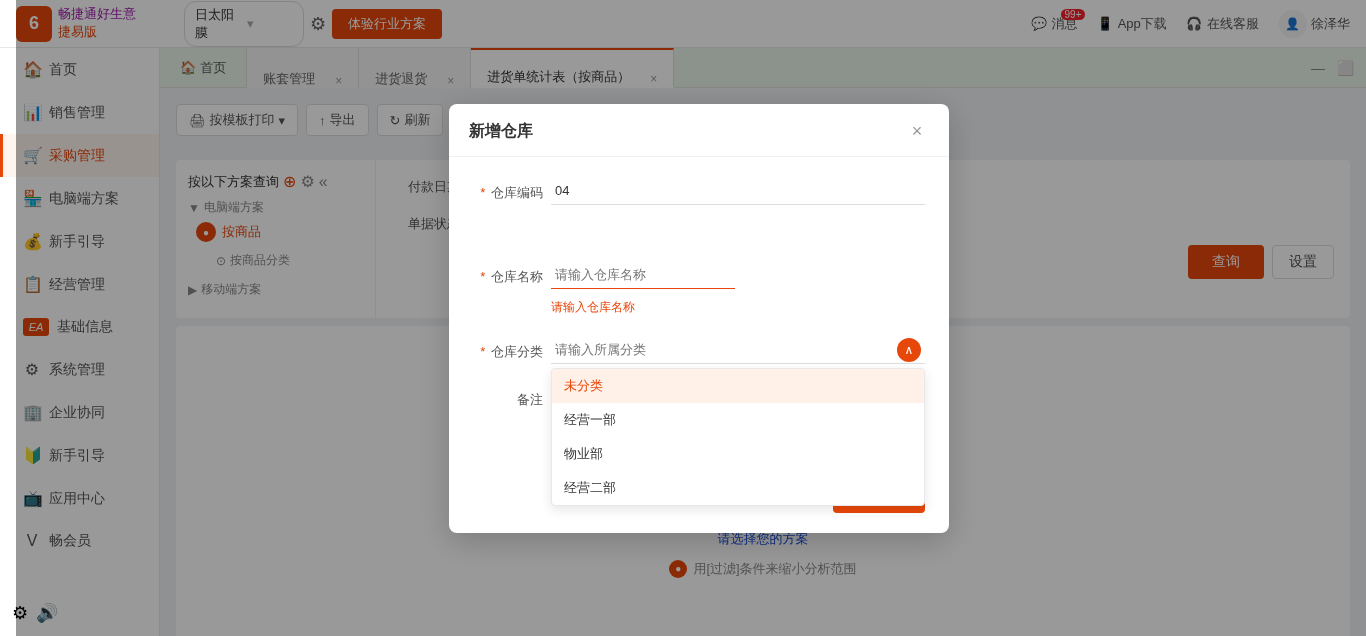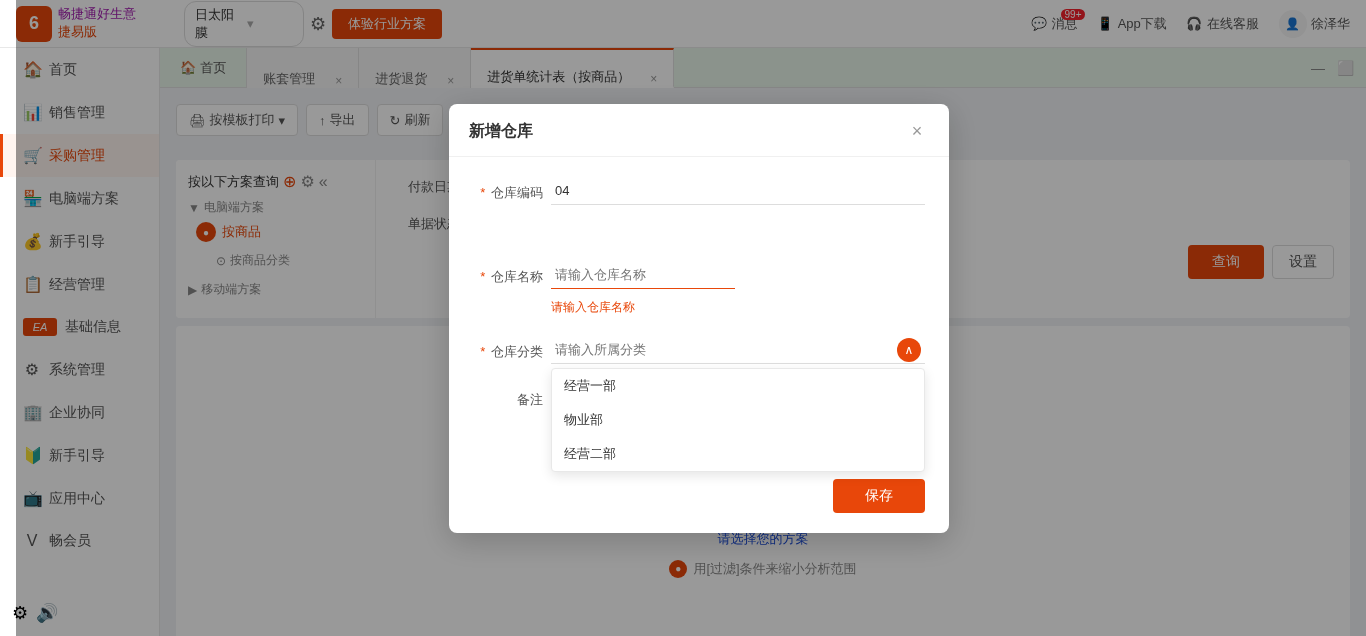--- a/index.html
+++ b/index.html
@@ -566,21 +566,21 @@
     </div>
     <div class="sidebar-item">
       <span class="sidebar-icon">💰</span>
       <span>新手引导</span>
     </div>
     <div class="sidebar-item">
       <span class="sidebar-icon">📋</span>
       <span>经营管理</span>
     </div>
     <div class="sidebar-item">
-      <span class="sidebar-icon" style="background:#e8470a;color:white;border-radius:3px;width:34px;height:18px;display:inline-flex;align-items:center;justify-content:center;font-size:11px;font-style:italic;">EA</span>
+      <span class="sidebar-icon" style="background:#e8470a;color:white;border-radius:3px;width:26px;height:18px;display:inline-flex;align-items:center;justify-content:center;font-size:11px;font-style:italic;">EA</span>
       <span>基础信息</span>
     </div>
     <div class="sidebar-item">
       <span class="sidebar-icon">⚙</span>
       <span>系统管理</span>
     </div>
     <div class="sidebar-item">
       <span class="sidebar-icon">🏢</span>
       <span>企业协同</span>
     </div>
@@ -748,20 +748,21 @@
 
       <div class="form-row" style="position:relative;">
         <label class="form-label">
           <span class="required">*</span>
           <span>仓库分类</span>
         </label>
         <div class="form-select-wrapper">
           <input class="form-select-input" type="text" placeholder="请输入所属分类" style="">
           <div class="form-select-arrow">∧</div>
           <div class="dropdown-list">
+            <div class="dropdown-item selected">未分类</div>
             <div class="dropdown-item">经营一部</div>
             <div class="dropdown-item">物业部</div>
             <div class="dropdown-item">经营二部</div>
           </div>
         </div>
       </div>
 
       <div class="form-row">
         <label class="form-label">
           <span>备注</span>

